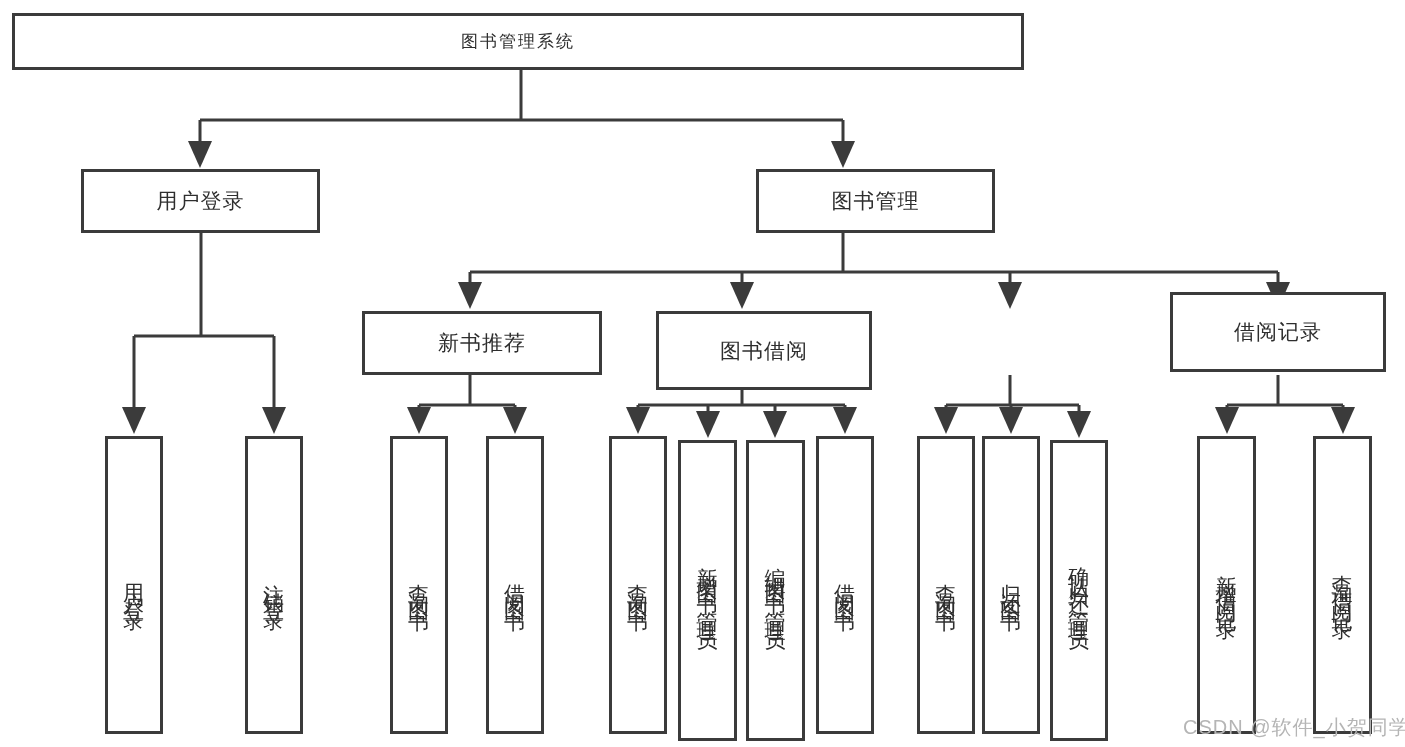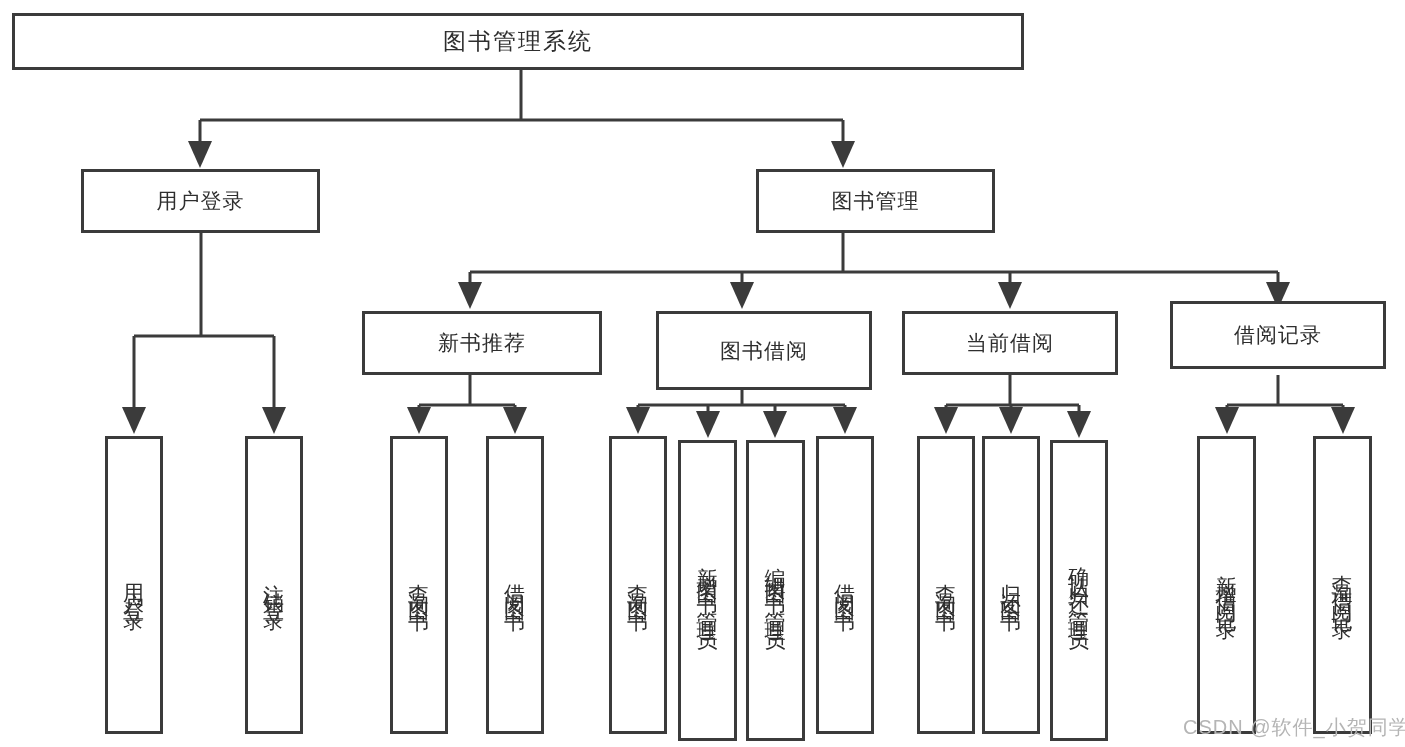--- a/index.html
+++ b/index.html
@@ -40,21 +40,21 @@
     align-items: center;
     justify-content: center;
     z-index: 2;
   }
   .node .h-label {
     font-size: 21px;
     letter-spacing: 1px;
     white-space: nowrap;
   }
   .node.root .h-label {
-    font-size: 23px;
+    font-size: 17px;
     letter-spacing: 2px;
   }
   .node .v-label {
     writing-mode: vertical-rl;
     font-size: 21px;
     line-height: 1.1;
     letter-spacing: 9px;
     white-space: nowrap;
   }
   .watermark {
@@ -133,24 +133,21 @@
   <div class="node" style="left:756px; top:169px; width:239px; height:64px;">
     <span class="h-label">图书管理</span>
   </div>
 
   <div class="node" style="left:362px; top:311px; width:240px; height:64px;">
     <span class="h-label">新书推荐</span>
   </div>
   <div class="node" style="left:656px; top:311px; width:216px; height:79px;">
     <span class="h-label">图书借阅</span>
   </div>
-  <div class="node" style="left:902px; top:311px; width:216px; height:64px;">
-    <span class="h-label">当前借阅</span>
-  </div>
-  <div class="node" style="left:1170px; top:301px; width:216px; height:68px;">
+  <div class="node" style="left:1170px; top:292px; width:216px; height:80px;">
     <span class="h-label">借阅记录</span>
   </div>
 
   <div class="node" style="left:105px; top:436px; width:58px; height:298px;">
     <span class="v-label">用户登录</span>
   </div>
   <div class="node" style="left:245px; top:436px; width:58px; height:298px;">
     <span class="v-label">注销登录</span>
   </div>
 

